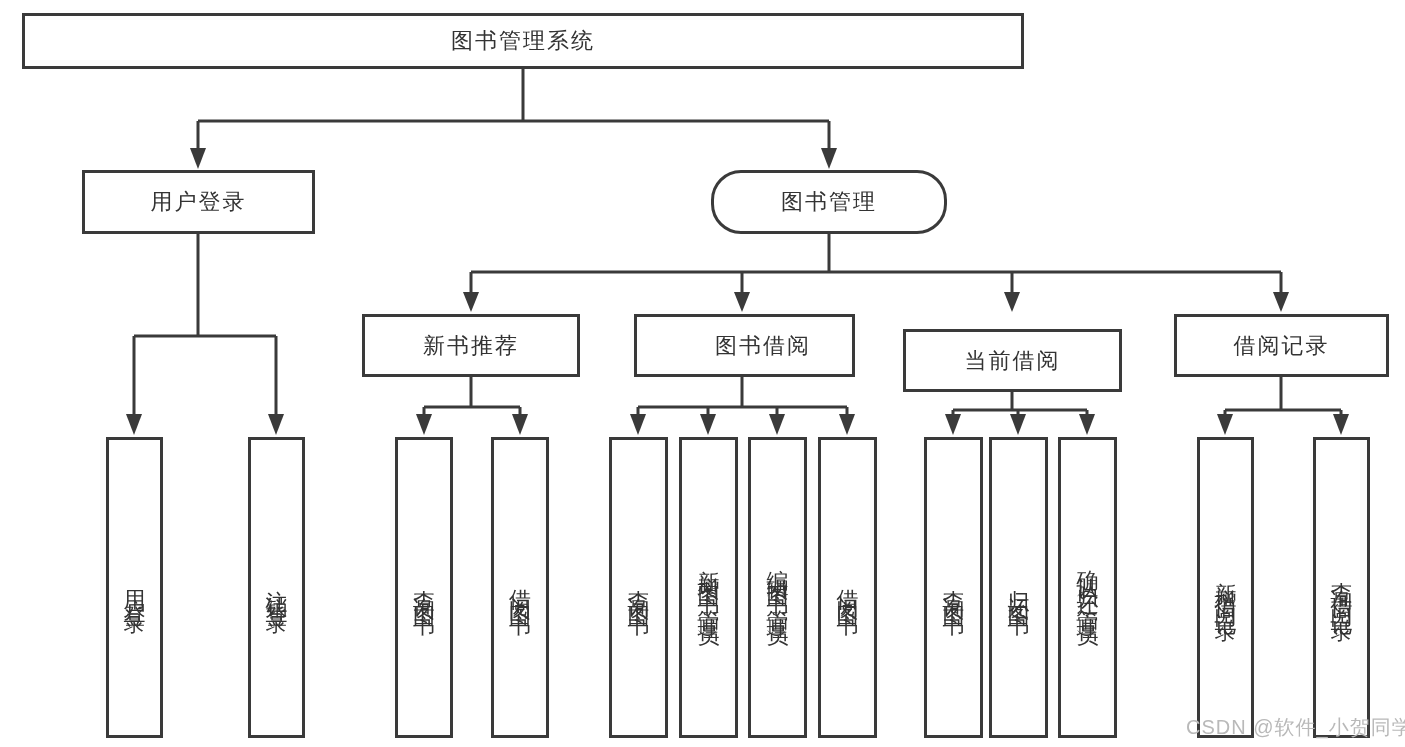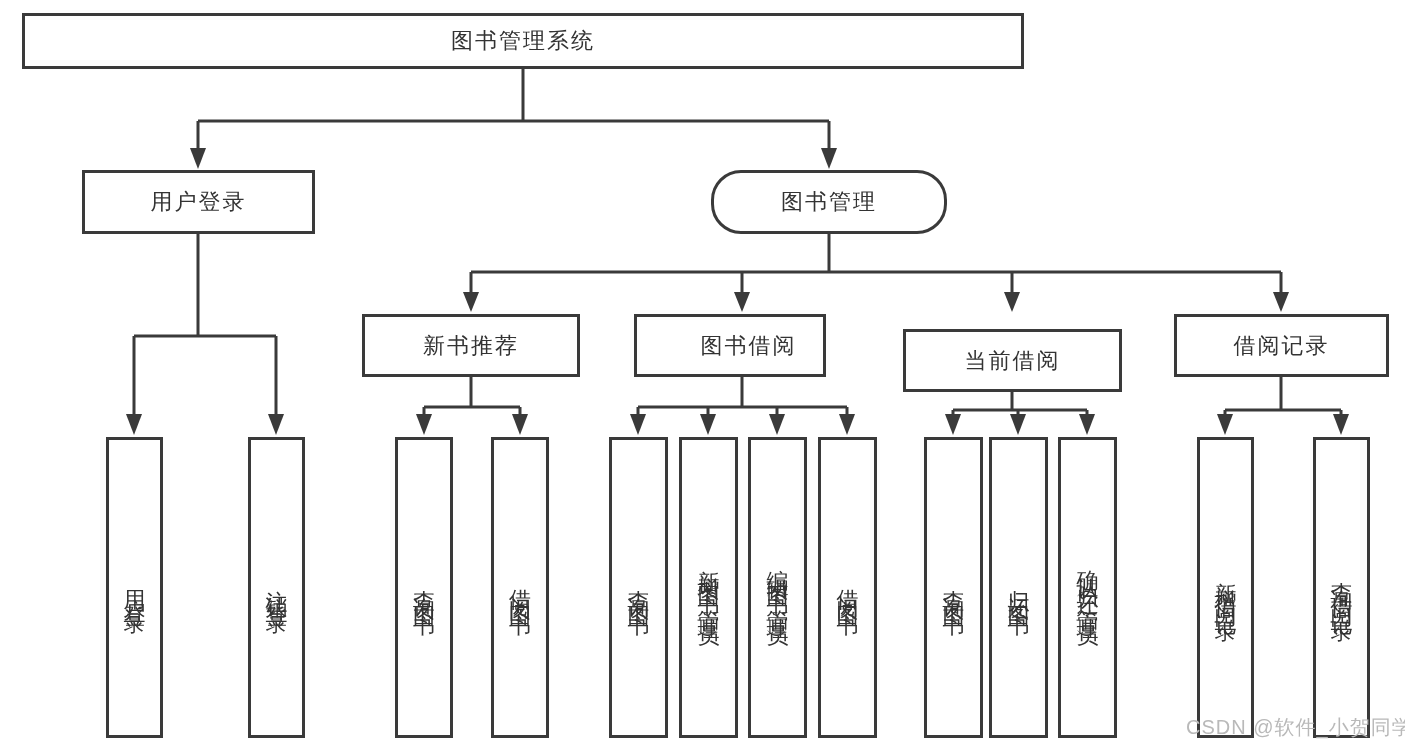--- a/index.html
+++ b/index.html
@@ -132,21 +132,21 @@
   <div class="node" style="left:82px; top:170px; width:233px; height:64px;">
     <span class="lbl">用户登录</span>
   </div>
   <div class="node" style="left:711px; top:170px; width:236px; height:64px;border-radius:30px;">
     <span class="lbl">图书管理</span>
   </div>
 
   <div class="node" style="left:362px; top:314px; width:218px; height:63px;">
     <span class="lbl">新书推荐</span>
   </div>
-  <div class="node" style="left:634px; top:314px; width:192px; height:63px;padding-left:37px;">
+  <div class="node" style="left:634px; top:314px; width:221px; height:63px;padding-left:37px;">
     <span class="lbl">图书借阅</span>
   </div>
   <div class="node" style="left:903px; top:329px; width:219px; height:63px;">
     <span class="lbl">当前借阅</span>
   </div>
   <div class="node" style="left:1174px; top:314px; width:215px; height:63px;">
     <span class="lbl">借阅记录</span>
   </div>
 
   <div class="leaf" style="left:106px; width:57px;">

